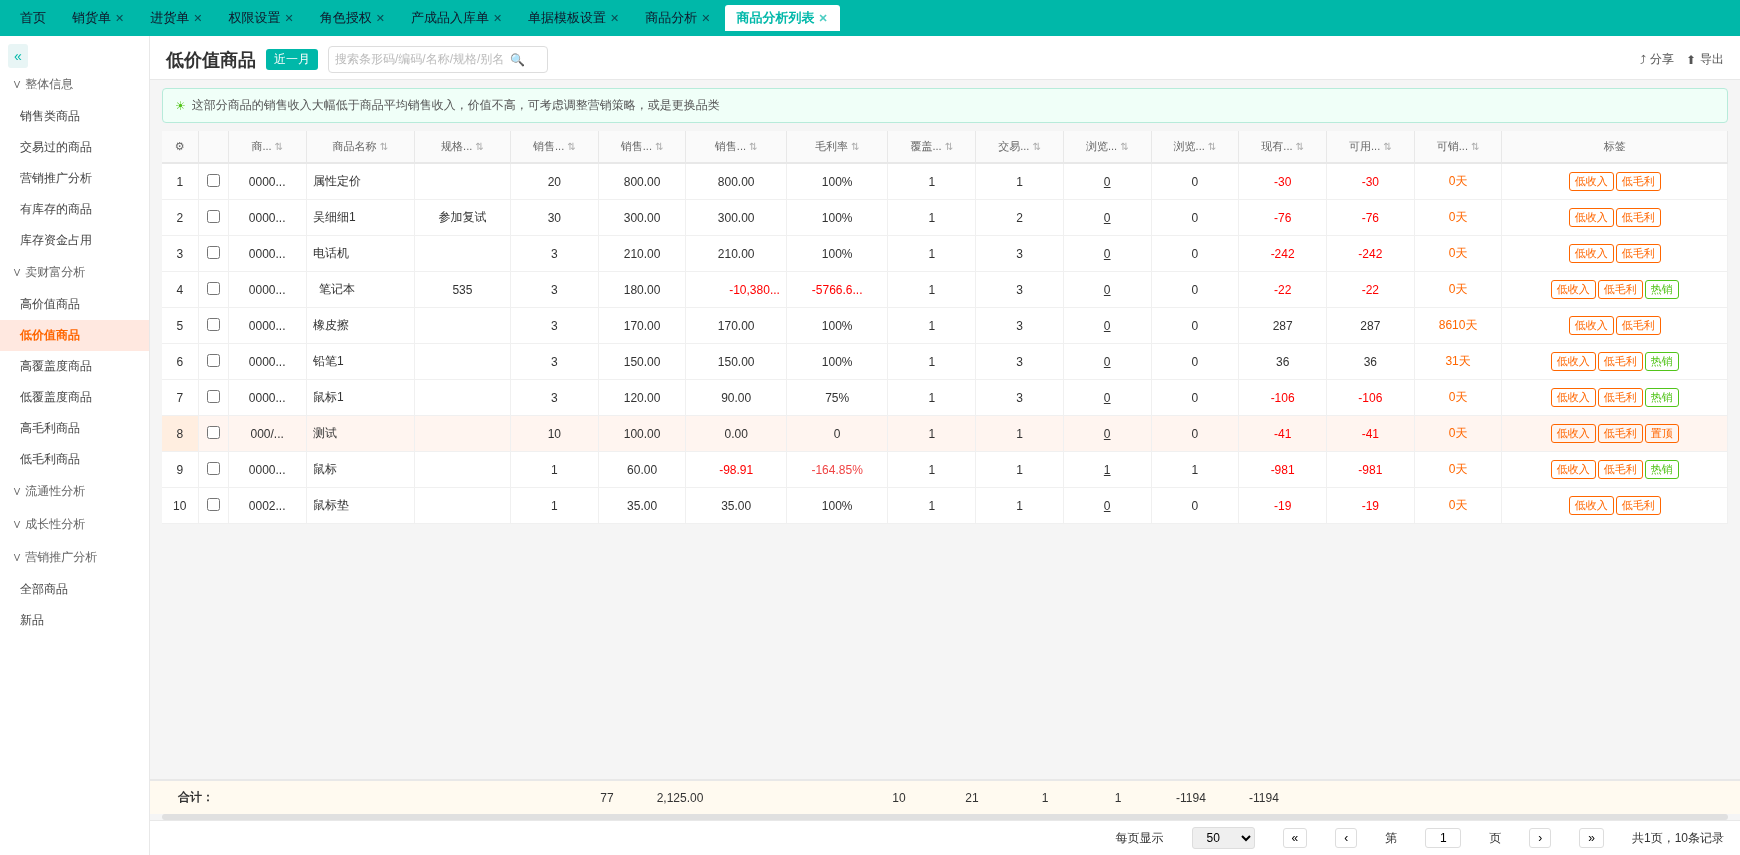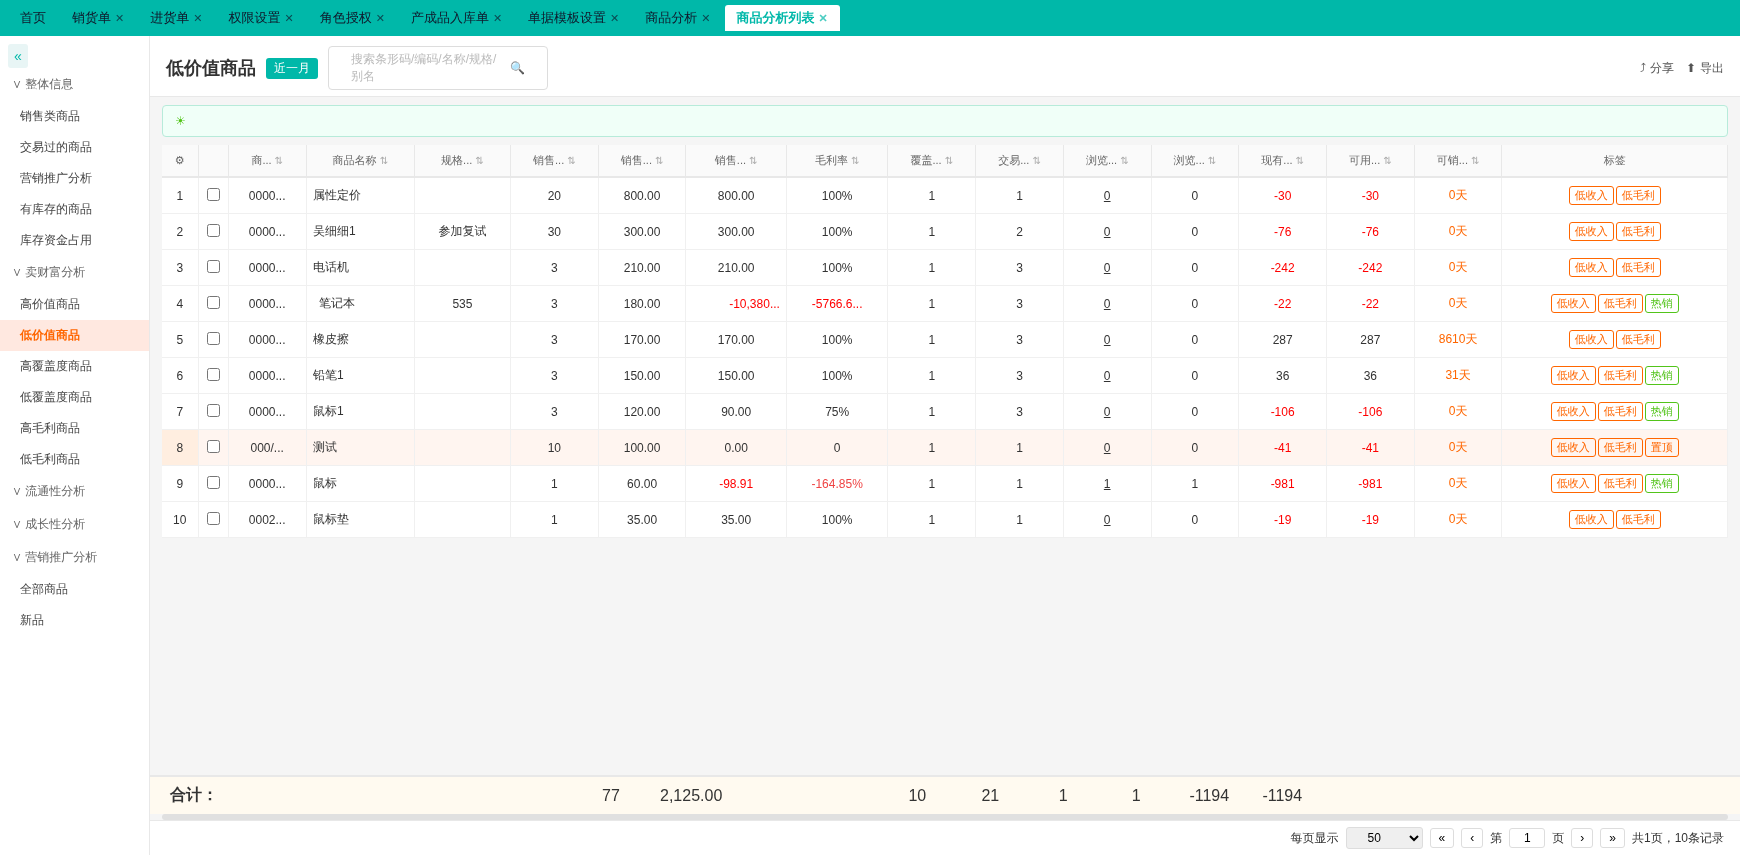--- a/index.html
+++ b/index.html
@@ -89,21 +89,21 @@
     .date-badge {
       background: #00b8a9;
       color: #fff;
       padding: 2px 8px;
       border-radius: 3px;
       font-size: 12px;
     }
     .search-box {
       border: 1px solid #ddd;
       border-radius: 4px;
-      padding: 4px 22px;
+      padding: 4px 6px;
       font-size: 12px;
       width: 220px;
       color: #999;
       display: flex;
       align-items: center;
       gap: 6px;
     }
     .search-icon { color: #ff6600; }
     .content-header-right {
       display: flex;
@@ -177,24 +177,24 @@
     }
     .tag-orange { color: #ff6600; border: 1px solid #ff6600; }
     .tag-green { color: #52c41a; border: 1px solid #52c41a; }
     .underline { text-decoration: underline; cursor: pointer; }
     .text-orange { color: #ff6600; }
 
     
     .table-footer {
       background: #fffaf0;
       border-top: 2px solid #e8e8e8;
-      padding: 8px 20px;
-      display: flex;
-      align-items: center;
-      font-size: 16px;
+      padding: 8px 28px;
+      display: flex;
+      align-items: center;
+      font-size: 12px;
       color: #333;
     }
     .footer-label { font-weight: bold; margin-right: 12px; }
     .footer-cells {
       display: flex;
       align-items: center;
       gap: 13px;
       flex: 1;
     }
     .footer-cell {
@@ -204,27 +204,27 @@
     }
 
     
     .pagination-bar {
       background: #fff;
       border-top: 1px solid #e8e8e8;
       padding: 6px 16px;
       display: flex;
       align-items: center;
       justify-content: flex-end;
-      gap: 7px;
+      gap: 28px;
       font-size: 12px;
     }
     .pagination-bar select {
       border: 1px solid #ddd;
       border-radius: 3px;
-      padding: 2px 17px;
+      padding: 2px 10px;
       font-size: 12px;
     }
     .page-btn {
       border: 1px solid #ddd;
       background: #fff;
       padding: 2px 8px;
       cursor: pointer;
       border-radius: 3px;
       font-size: 12px;
     }
@@ -331,20 +331,21 @@
         </div>
         <div class="header-btn">
           <span>⬆</span>
           <span>导出</span>
         </div>
       </div>
     </div>
 
     <div class="notice-bar">
       <span class="notice-icon">☀</span>
+      <span>这部分商品的销售收入大幅低于商品平均销售收入，价值不高，可考虑调整营销策略，或是更换品类</span>
     </div>
 
     <div class="table-area">
       <table>
         <thead>
           <tr>
             <th style="width:36px;">⚙</th>
             <th style="width:30px;"></th>
             <th>商... <span class="sort-icon">⇅</span></th>
             <th>商品名称 <span class="sort-icon">⇅</span></th>

